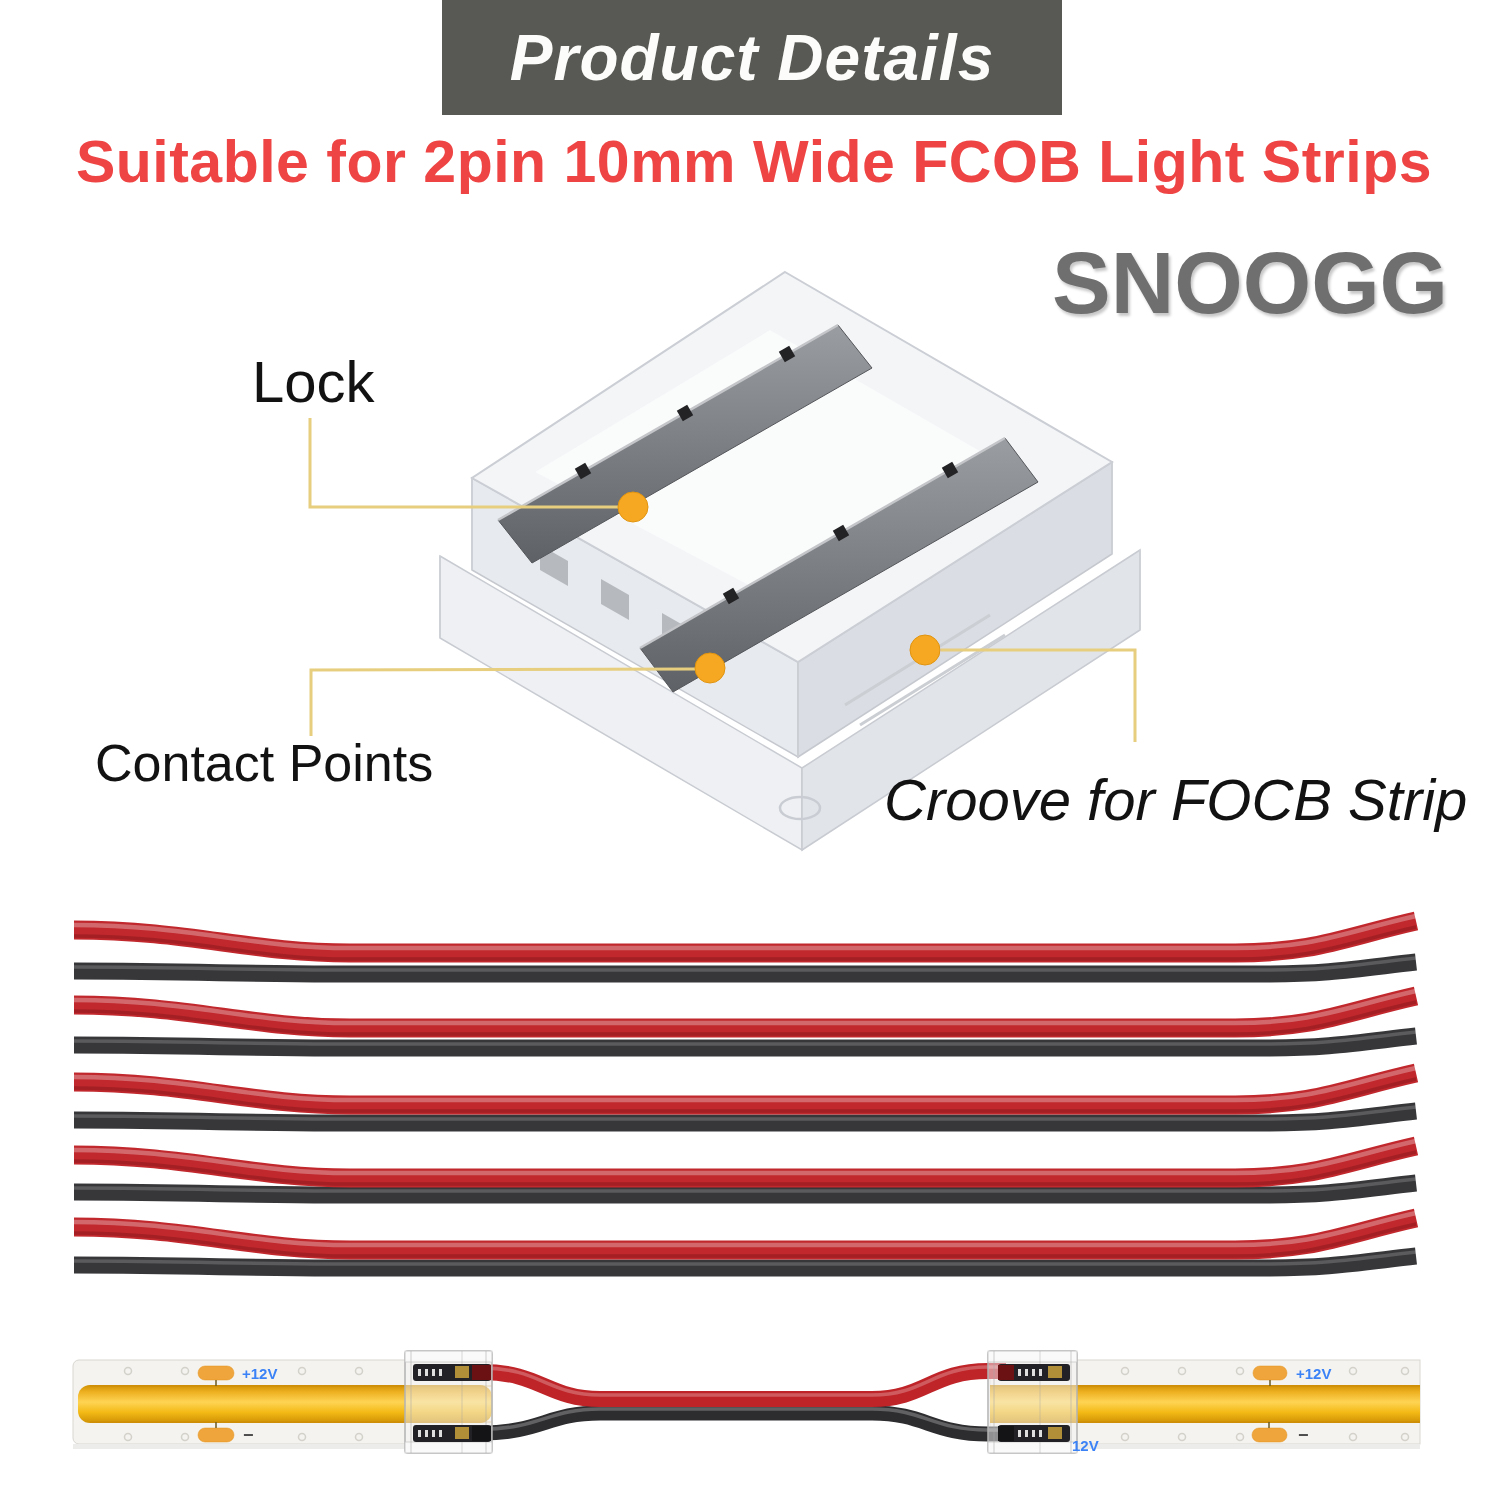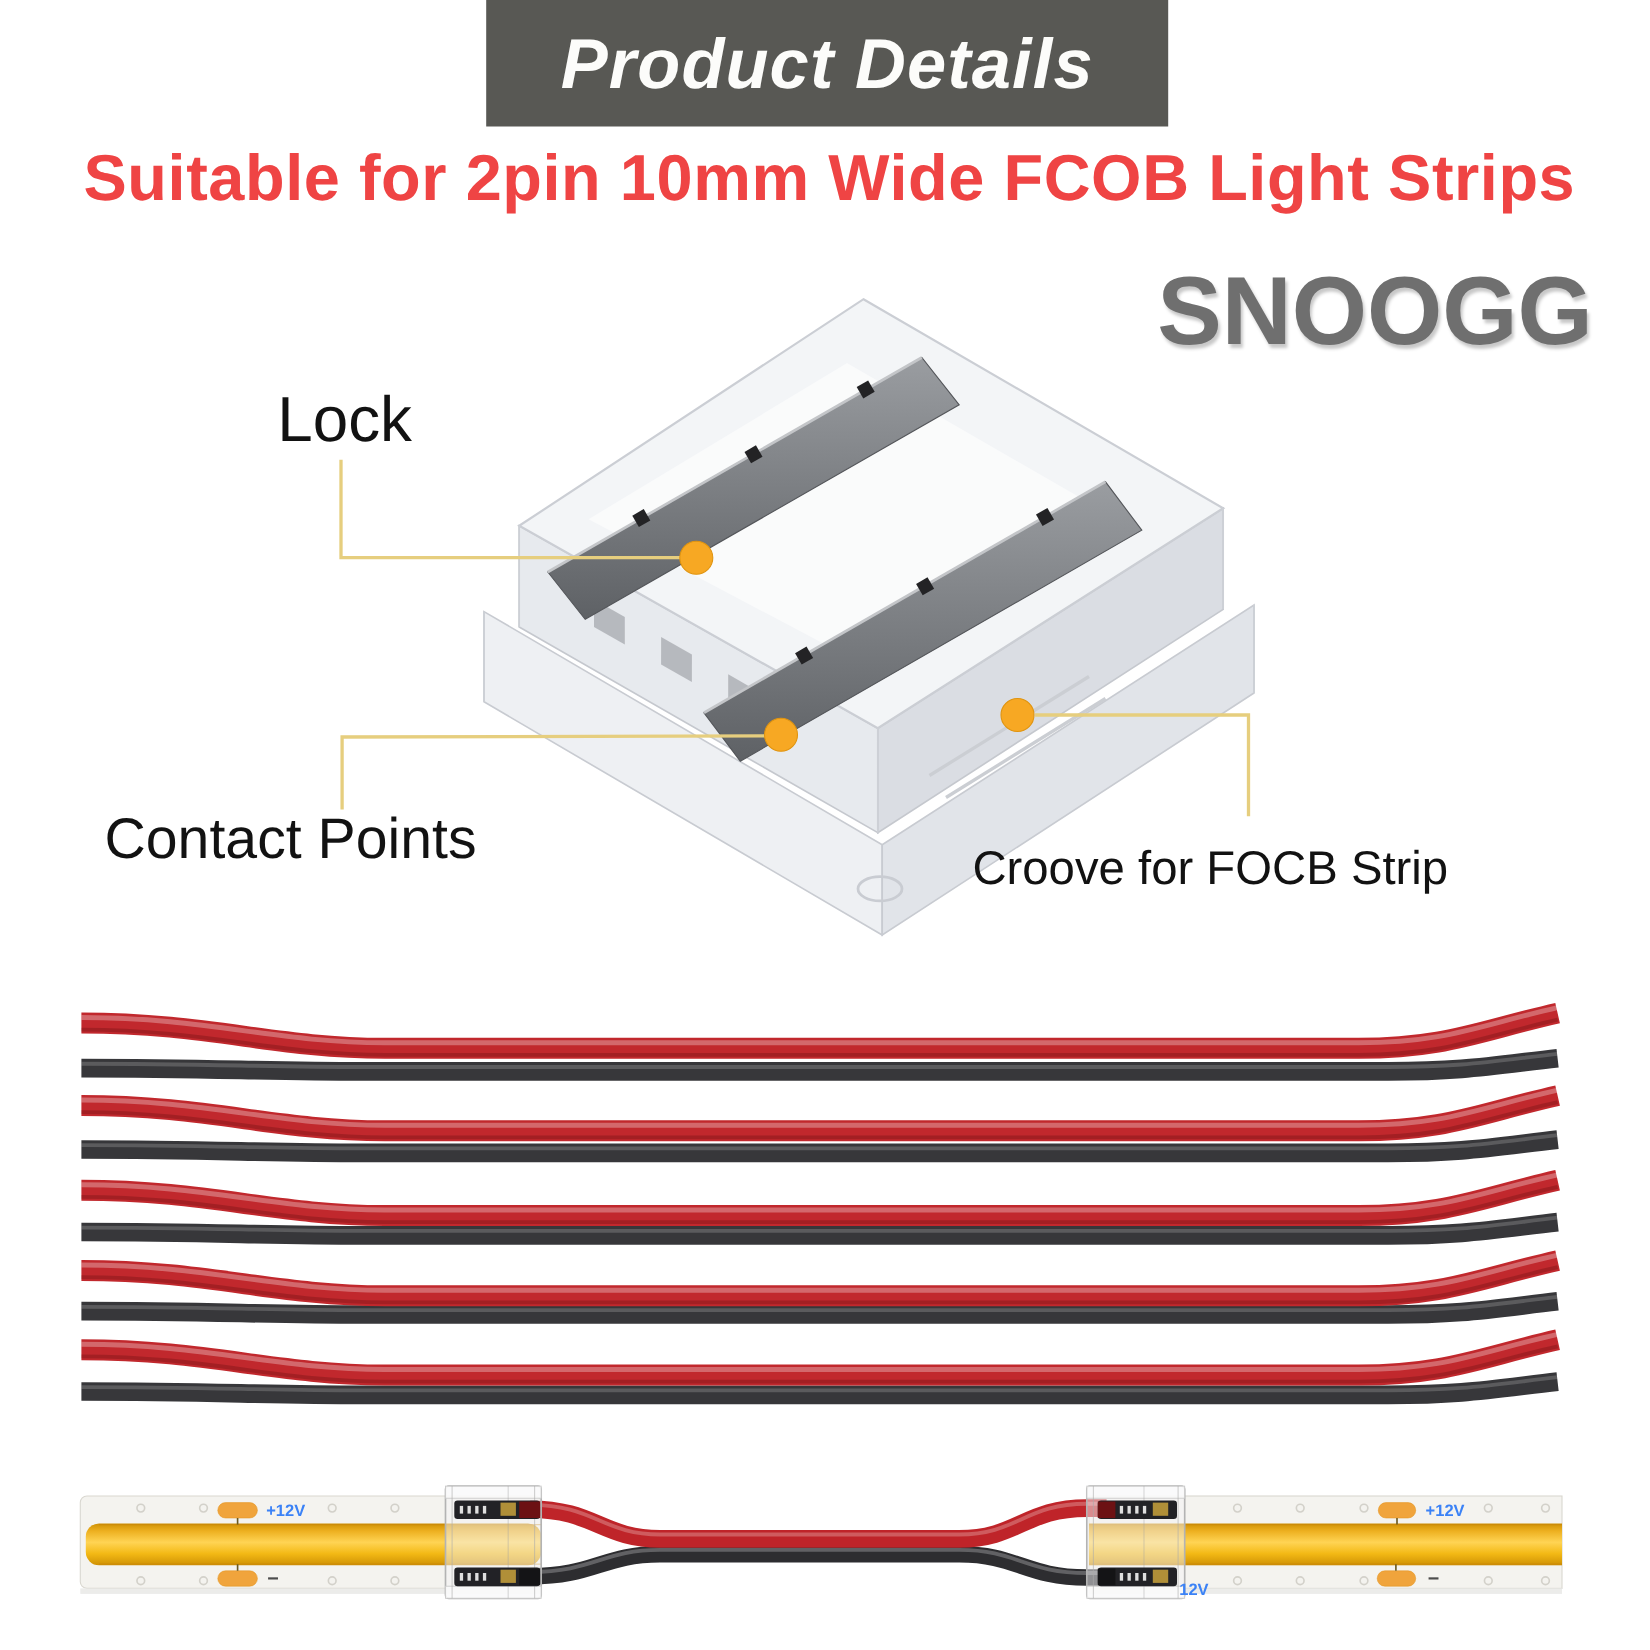--- a/index.html
+++ b/index.html
@@ -18,21 +18,21 @@
     font-size:59px;font-weight:700;color:#ef4444;letter-spacing:.5px;white-space:nowrap;
   }
   .brand{
     position:absolute;left:1052px;top:232px;width:400px;text-align:left;
     font-size:88px;font-weight:700;color:#6f6f6f;letter-spacing:0;
     text-shadow:2px 3px 3px rgba(0,0,0,.22);white-space:nowrap;
   }
   .callout-label{position:absolute;color:#121212;white-space:nowrap;font-weight:400;}
   .lock-label{left:252px;top:348px;font-size:58px;}
   .contact-label{left:95px;top:733px;font-size:52px;text-align:right;}
-  .groove-label{left:884px;top:766px;font-size:43px;}
+  .groove-label{left:884px;top:766px;font-size:58px;font-style:italic;}
   .pad-label{
     position:absolute;font-size:15px;font-weight:700;color:#3b82f6;
     white-space:nowrap;line-height:1;
   }
   .minus-label{position:absolute;font-size:18px;font-weight:700;color:#4c4c4c;line-height:1;}
   
   .wire-red{stroke:#c1282d;stroke-width:19;fill:none;stroke-linejoin:round;}
   .wire-red-hi{stroke:rgba(255,255,255,.30);stroke-width:4.5;fill:none;}
   .wire-red-sh{stroke:rgba(60,0,0,.22);stroke-width:3.5;fill:none;}
   .wire-black{stroke:#37373a;stroke-width:17;fill:none;stroke-linejoin:round;}

